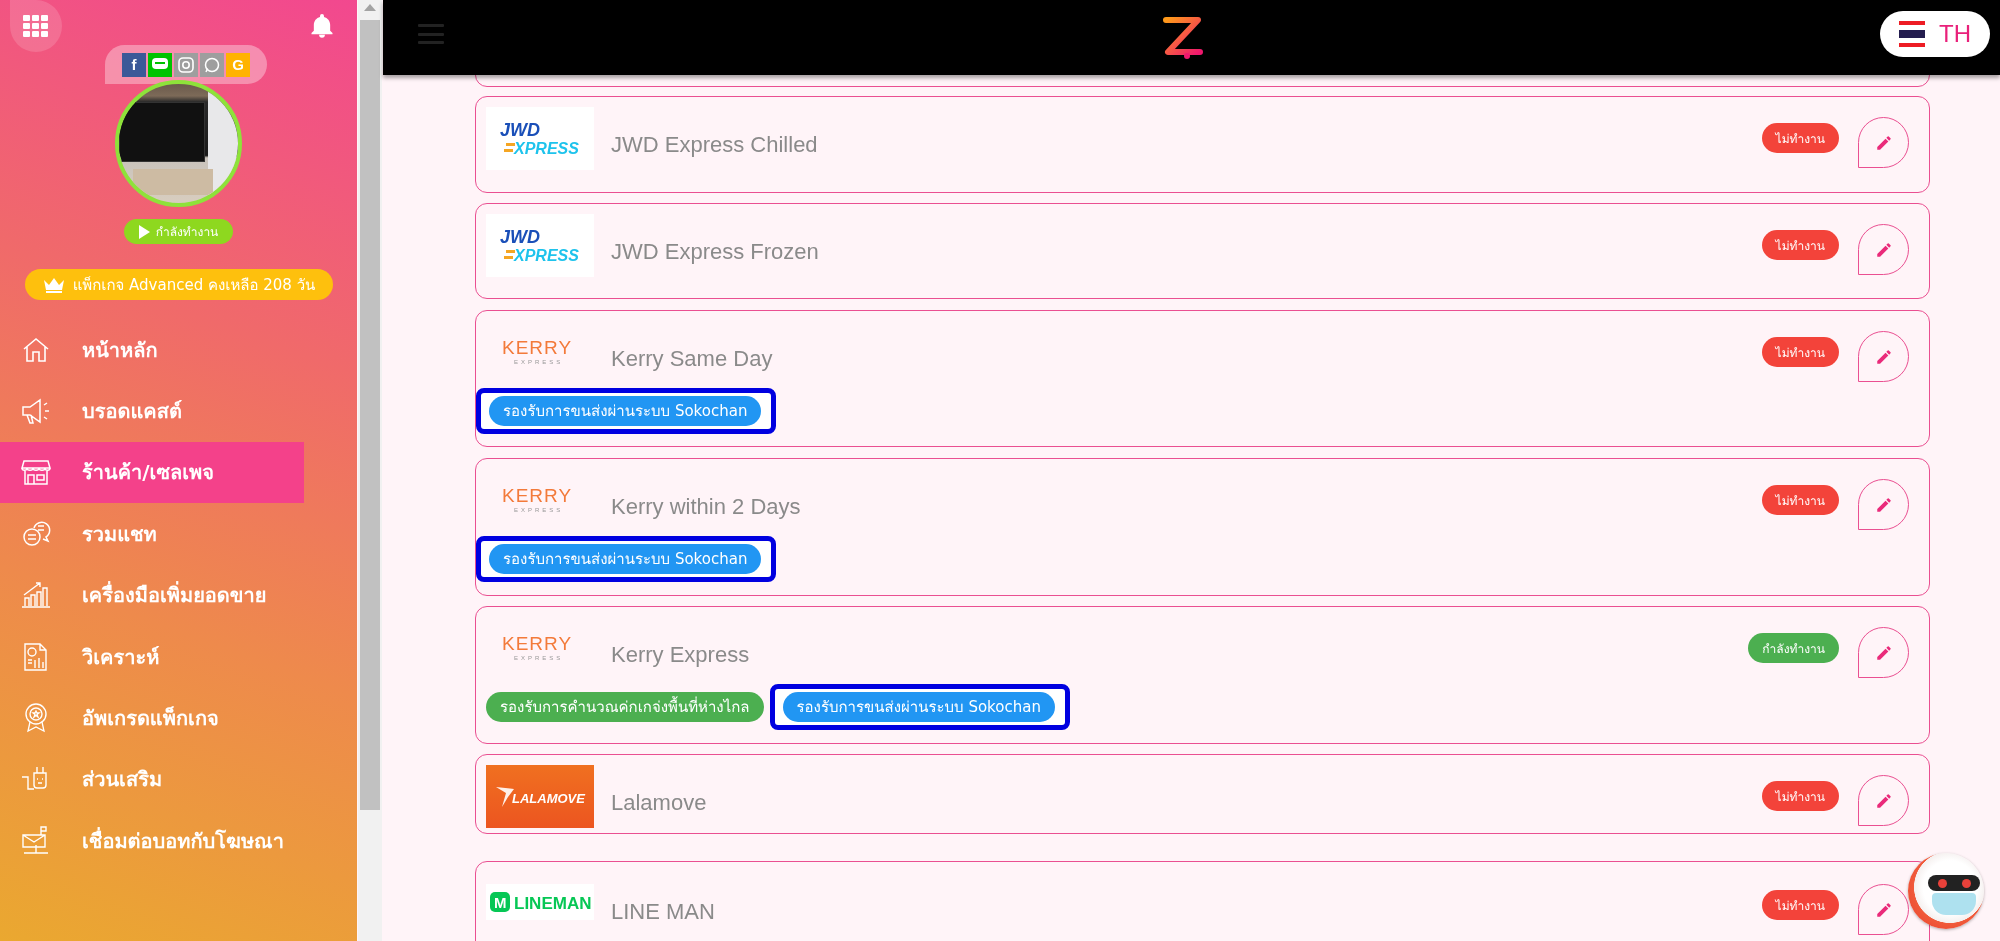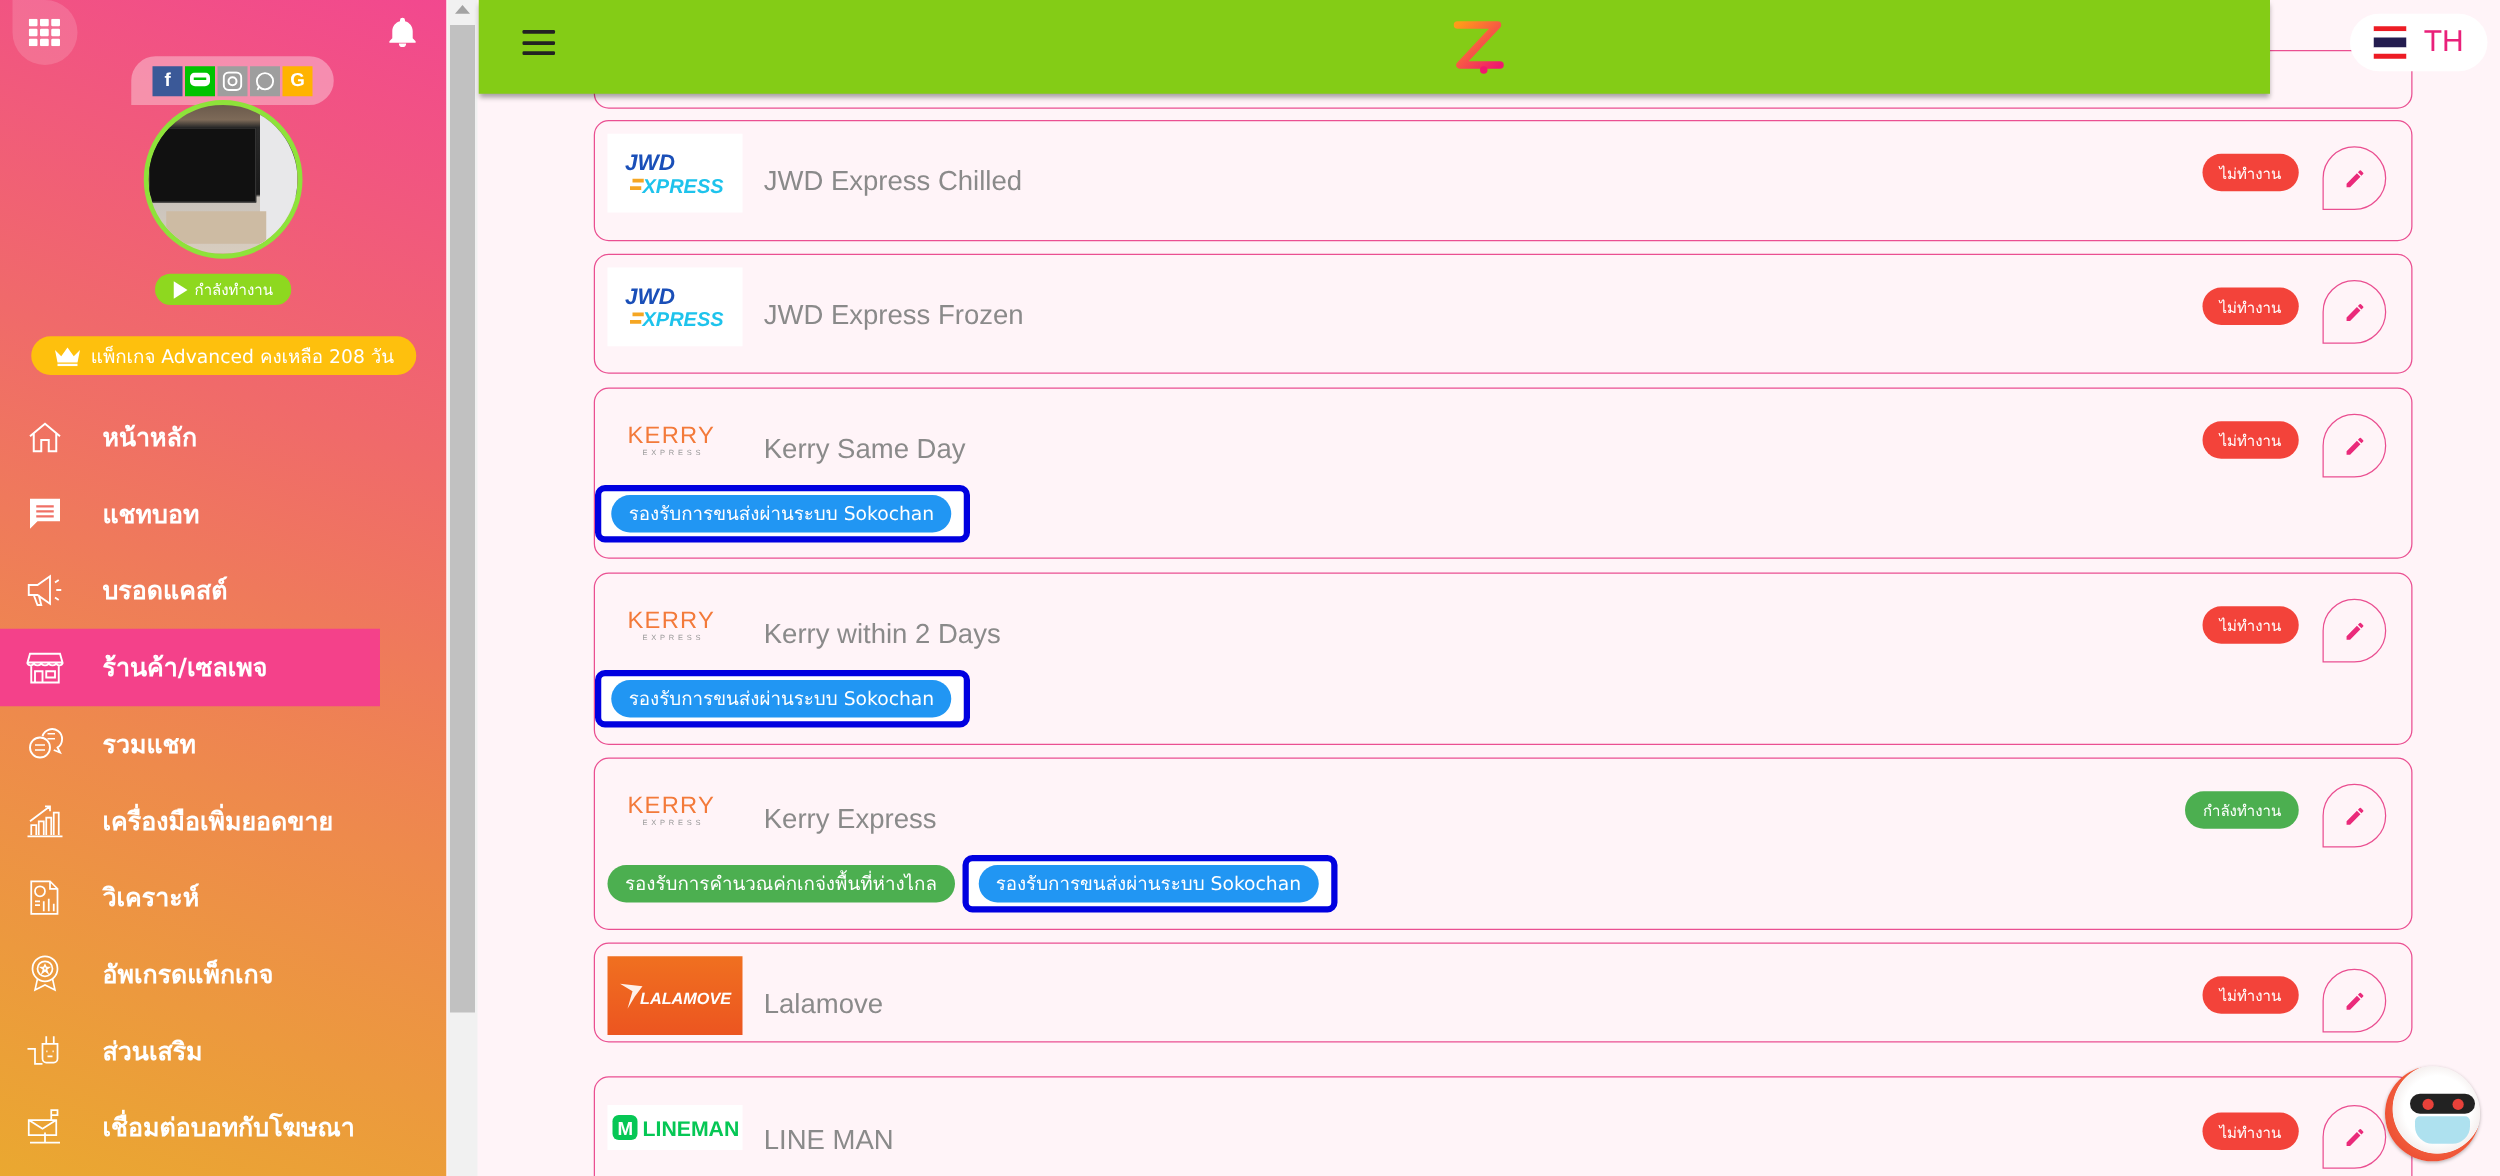--- a/index.html
+++ b/index.html
@@ -17,21 +17,21 @@
 .status-online .tri{width:0;height:0;border-left:11px solid #fff;border-top:7px solid transparent;border-bottom:7px solid transparent}
 .pkg{position:absolute;left:25px;top:269px;width:308px;height:31px;background:#fec00d;border-radius:16px;display:flex;align-items:center;justify-content:center;color:#fff;font-size:15px;gap:8px}
 .nav{position:absolute;left:0;top:319px;width:304px}
 .nav-item{height:61.4px;display:flex;align-items:center;color:#fff;font-size:20px;font-weight:bold}
 .nav-item.active{background:#f4418a}
 .nav-icon{width:92px;display:flex;justify-content:center;padding-left:0;margin-left:-10px}
 .nav-icon svg{width:32px;height:32px}
 .sb-scroll{position:absolute;left:358px;top:0;width:24px;height:941px;background:#f1f1f1}
 .sb-scroll .arrow{position:absolute;left:6px;top:4px;width:0;height:0;border-left:6px solid transparent;border-right:6px solid transparent;border-bottom:7px solid #a3a3a3}
 .sb-scroll .thumb{position:absolute;left:2px;top:20px;width:20px;height:790px;background:#c1c1c1}
-.header{position:absolute;left:383px;top:0;width:1433px;height:75px;background:#84cc16;box-shadow:0 3px 4px rgba(0,0,0,0.35);z-index:5}
+.header{position:absolute;left:383px;top:0;width:1617px;height:75px;background:#000000;box-shadow:0 3px 4px rgba(0,0,0,0.35);z-index:5}
 .hamburger{position:absolute;left:35px;top:24px;width:26px;height:20px;display:flex;flex-direction:column;justify-content:space-between;cursor:pointer}
 .hamburger span{display:block;height:3px;background:#222;border-radius:1px}
 .logo{position:absolute;left:777px;top:14px;width:48px;height:48px}
 .lang{position:absolute;left:1497px;top:11px;width:110px;height:46px;background:#fff;border-radius:23px;display:flex;align-items:center;justify-content:center;gap:14px}
 .flag{width:26px;height:26px;display:flex;flex-direction:column}
 .flag div{flex:1}
 .lang-text{color:#e9207a;font-size:24px;font-family:"Liberation Sans",sans-serif}
 .content{position:absolute;left:383px;top:0;width:1617px;height:941px;overflow:hidden}
 .card{position:absolute;left:92px;width:1455px;border:1.5px solid #ea4f91;border-radius:12px;background:#fff4f8}
 .card-logo{position:absolute;left:10px;top:10px;width:108px;height:63px;background:#fff;display:flex;align-items:center;justify-content:center}
@@ -122,29 +122,20 @@
       <span class="nav-icon">
           <svg viewBox="0 0 32 32">
             <path d="M4 15L16 5l12 10M7 13v14h6v-9h6v9h6V13" fill="none" stroke="#fff" stroke-width="1.6"></path>
           </svg>
         </span>
       <span>หน้าหลัก</span>
     </div>
     <div class="nav-item">
       <span class="nav-icon">
           <svg viewBox="0 0 32 32">
-            <path d="M4 4h24v18H10l-6 6z" fill="#fff"></path>
-            <path d="M9 10h14M9 14h14M9 18h14" stroke="#f07066" stroke-width="1.8"></path>
-          </svg>
-        </span>
-      <span>แชทบอท</span>
-    </div>
-    <div class="nav-item">
-      <span class="nav-icon">
-          <svg viewBox="0 0 32 32">
             <path d="M3 12h7l10-7v22l-10-7H3zM7 20l3 8h3l-2-8M24 10l3-2M25 16h4M24 22l3 2" fill="none" stroke="#fff" stroke-width="1.5"></path>
           </svg>
         </span>
       <span>บรอดแคสต์</span>
     </div>
     <div class="nav-item active">
       <span class="nav-icon">
           <svg viewBox="0 0 32 32">
             <path d="M4 5h24l2 7H2zM2 12c0 3 5 3 5 0 0 3 6 3 6 0 0 3 6 3 6 0 0 3 6 3 6 0 0 3 5 3 5 0M5 15v13h22V15M8 28v-9h6v9M17 19h7v5h-7z" fill="none" stroke="#fff" stroke-width="1.5"></path>
           </svg>

